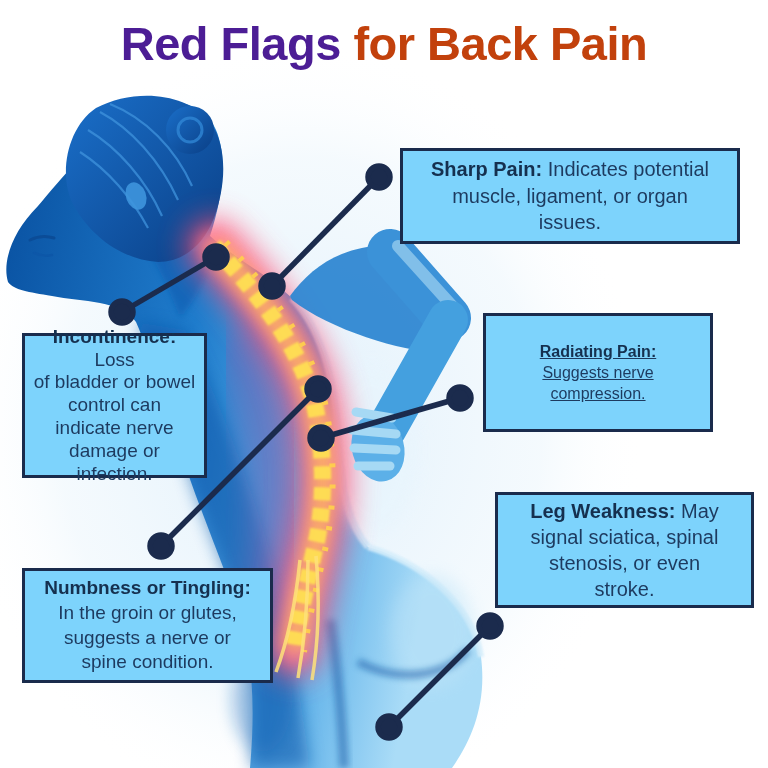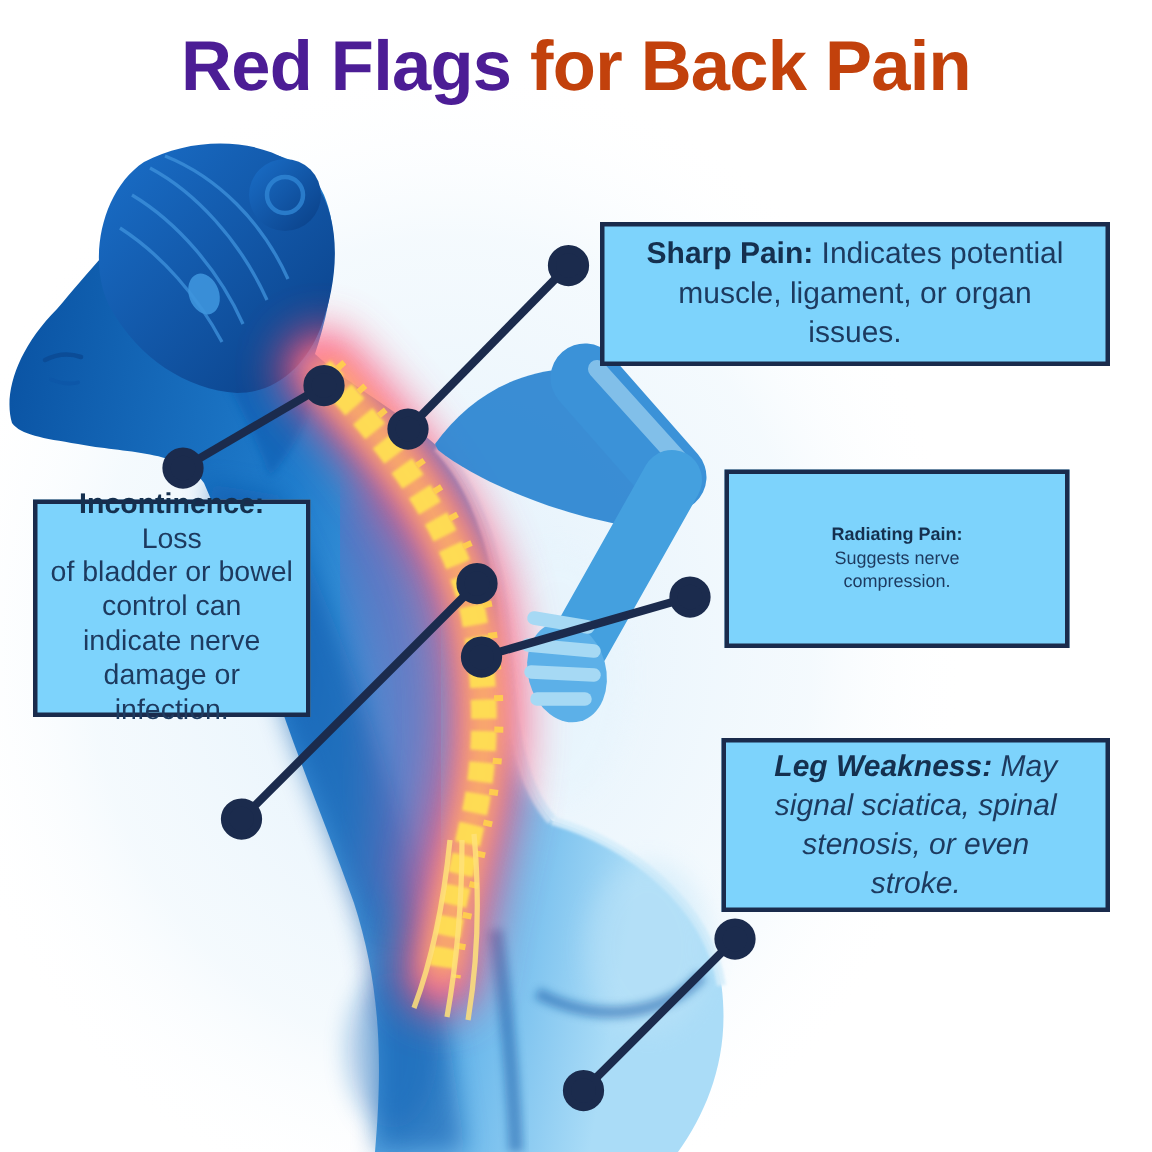--- a/index.html
+++ b/index.html
@@ -21,23 +21,23 @@
   .callout{
     position:absolute;z-index:4;background:#7dd3fc;border:3px solid #1a2b4c;
     box-sizing:border-box;display:flex;align-items:center;justify-content:center;
     text-align:center;color:#1d3a5f;
   }
   .callout p{margin:0;padding:2px 8px;}
   .callout b{font-weight:700;color:#15304f;}
   .callout .body-text{white-space:pre-line;}
   .co-sharp       {left:400px;top:148px;width:340px;height:96px; font-size:20px;line-height:1.32;}
   .co-incontinence{left:22px; top:333px;width:185px;height:145px;font-size:19px;line-height:1.2;}
-  .co-radiating   {left:483px;top:313px;width:230px;height:119px;font-size:12px;line-height:1.32;}
+  .co-radiating   {left:483px;top:313px;width:230px;height:119px;font-size:16px;line-height:1.32;text-decoration:underline;}
   .co-numbness    {left:22px; top:568px;width:251px;height:115px;font-size:19px;line-height:1.3;}
-  .co-leg         {left:481px;top:492px;width:259px;height:116px;font-size:20px;line-height:1.3;font-style:italic;}
+  .co-leg         {left:495px;top:492px;width:259px;height:116px;font-size:20px;line-height:1.3;}
 </style>
 </head>
 <body>
 
 <div class="poster">
 
   <svg class="fig" width="768" height="768" viewBox="0 0 768 768" aria-hidden="true">
     <defs>
       <radialGradient id="halo" cx="50%" cy="50%" r="50%">
         <stop offset="0%" stop-color="#dceefb" stop-opacity="0.9"></stop>
@@ -220,20 +220,26 @@
 damage or
 infection.</span></p>
   </div>
 
   <div class="callout co-radiating">
     <p><b>Radiating Pain:</b><span class="body-text">
 Suggests nerve
 compression.</span></p>
   </div>
 
+  <div class="callout co-numbness">
+    <p><b>Numbness or Tingling:</b><span class="body-text">
+In the groin or glutes,
+suggests a nerve or
+spine condition.</span></p>
+  </div>
 
   <div class="callout co-leg">
     <p><b>Leg Weakness:</b><span class="body-text"> May
 signal sciatica, spinal
 stenosis, or even
 stroke.</span></p>
   </div>
 
 </div>
 

